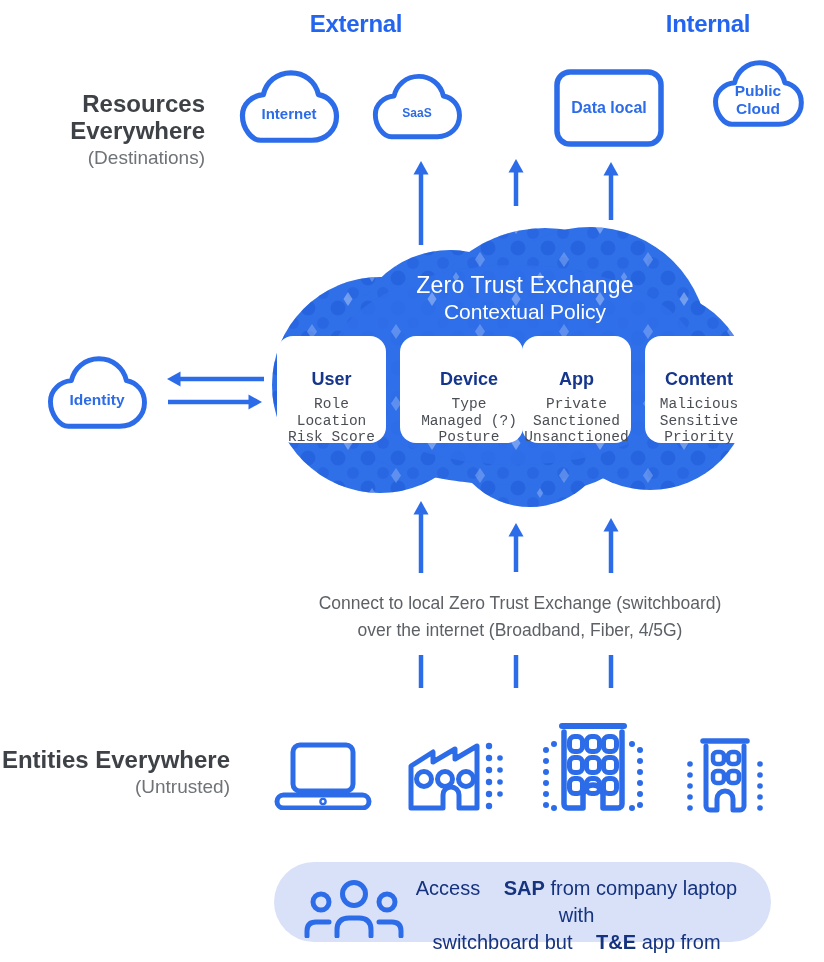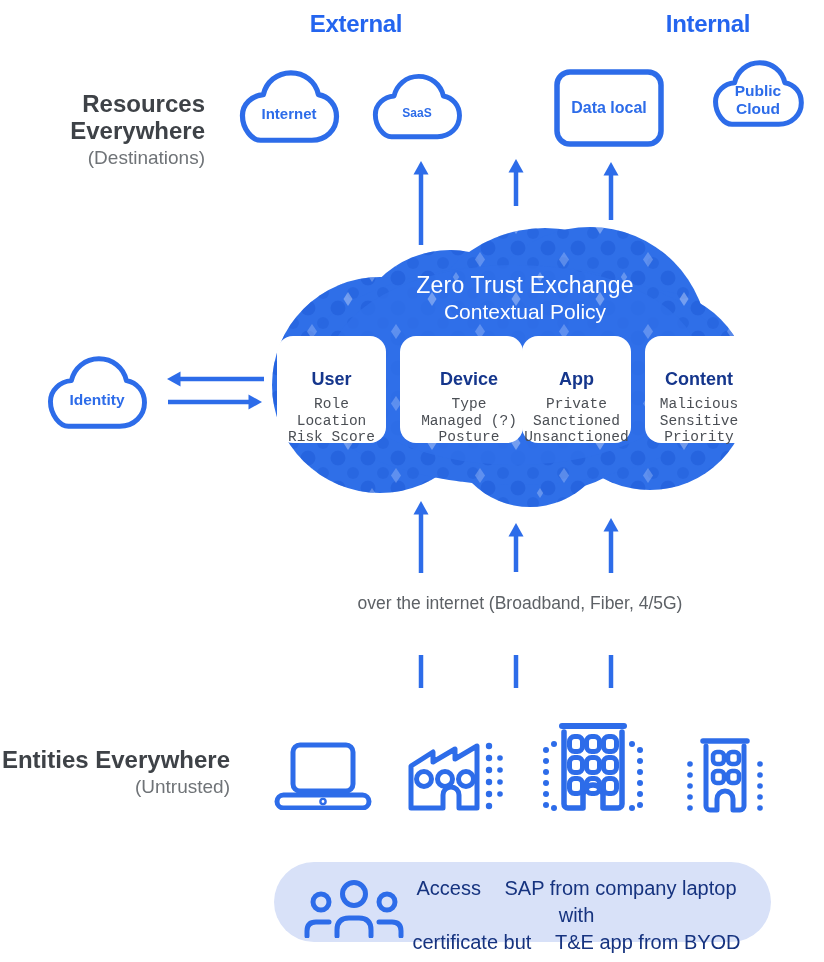--- a/index.html
+++ b/index.html
@@ -38,21 +38,21 @@
   .card .ct{margin-top:32px;font-size:18px;font-weight:bold;color:var(--navy);line-height:22px;}
   .card .ci{font-size:14.5px;color:var(--body-gray);line-height:16.5px;font-family:Liberation Mono, monospace;}
   .card .items{margin-top:6px;}
 
   .note{position:absolute;left:250px;top:590px;width:540px;text-align:center;color:var(--note-gray);
     font-size:17.5px;line-height:27px;}
 
   .callout{position:absolute;left:274px;top:862px;width:497px;height:80px;background:var(--callout-bg);border-radius:40px;}
   .callout-text{position:absolute;left:128px;right:20px;top:13px;text-align:center;color:var(--callout-text);
     font-size:20px;line-height:27px;}
-  .callout-text b{font-weight:normal;margin-left:18px;}
+  .callout-text b{font-weight:bold;margin-left:18px;}
 
   .z1{z-index:1}.z2{z-index:2}
 </style>
 </head>
 <body>
 
 <div class="canvas">
 
   <div class="abs hdr" style="left:251px;top:10px;">External</div>
   <div class="abs hdr" style="left:603px;top:10px;">Internal</div>
@@ -199,20 +199,21 @@
       <line x1="611" y1="655" x2="611" y2="688"></line>
 
       <line x1="178" y1="379" x2="264" y2="379"></line>
         <path d="M167 379 l13.5 -7.5 v15 Z" stroke="none"></path>
       <line x1="168" y1="402" x2="251" y2="402"></line>
         <path d="M262 402 l-13.5 -7.5 v15 Z" stroke="none"></path>
     </g>
   </svg>
 
   <div class="note">
+    <div>Connect to local Zero Trust Exchange (switchboard)</div>
     <div>over the internet (Broadband, Fiber, 4/5G)</div>
   </div>
 
   <div class="abs side-label" style="left:0;top:746px;width:230px;">
     <div class="t">Entities Everywhere</div>
     <div class="s">(Untrusted)</div>
   </div>
 
   <div class="shape-wrap" style="left:273px;top:742px;">
     <svg width="100" height="68" viewBox="0 0 100 68" fill="none" stroke="#2d6ce9" stroke-width="5" stroke-linejoin="round">
@@ -310,17 +311,17 @@
         <circle cx="17" cy="22" r="8"></circle>
         <path d="M3 56 V 51 Q3 42 12 42 H 25"></path>
         <circle cx="83" cy="22" r="8"></circle>
         <path d="M97 56 V 51 Q97 42 88 42 H 75"></path>
         <circle cx="50" cy="14" r="11.5"></circle>
         <path d="M33 56 V 50 Q33 38 45 38 H 55 Q67 38 67 50 V 56"></path>
       </svg>
     </div>
     <div class="callout-text">
       <div><span>Access </span><b>SAP</b><span> from company laptop with</span></div>
-      <div><span>certificate but </span><b>T&amp;E</b><span> app from BYOD</span></div>
+      <div><span>switchboard but </span><b>T&amp;E</b><span> app from BYOD</span></div>
     </div>
   </div>
 
 </div>
 
 </body></html>

